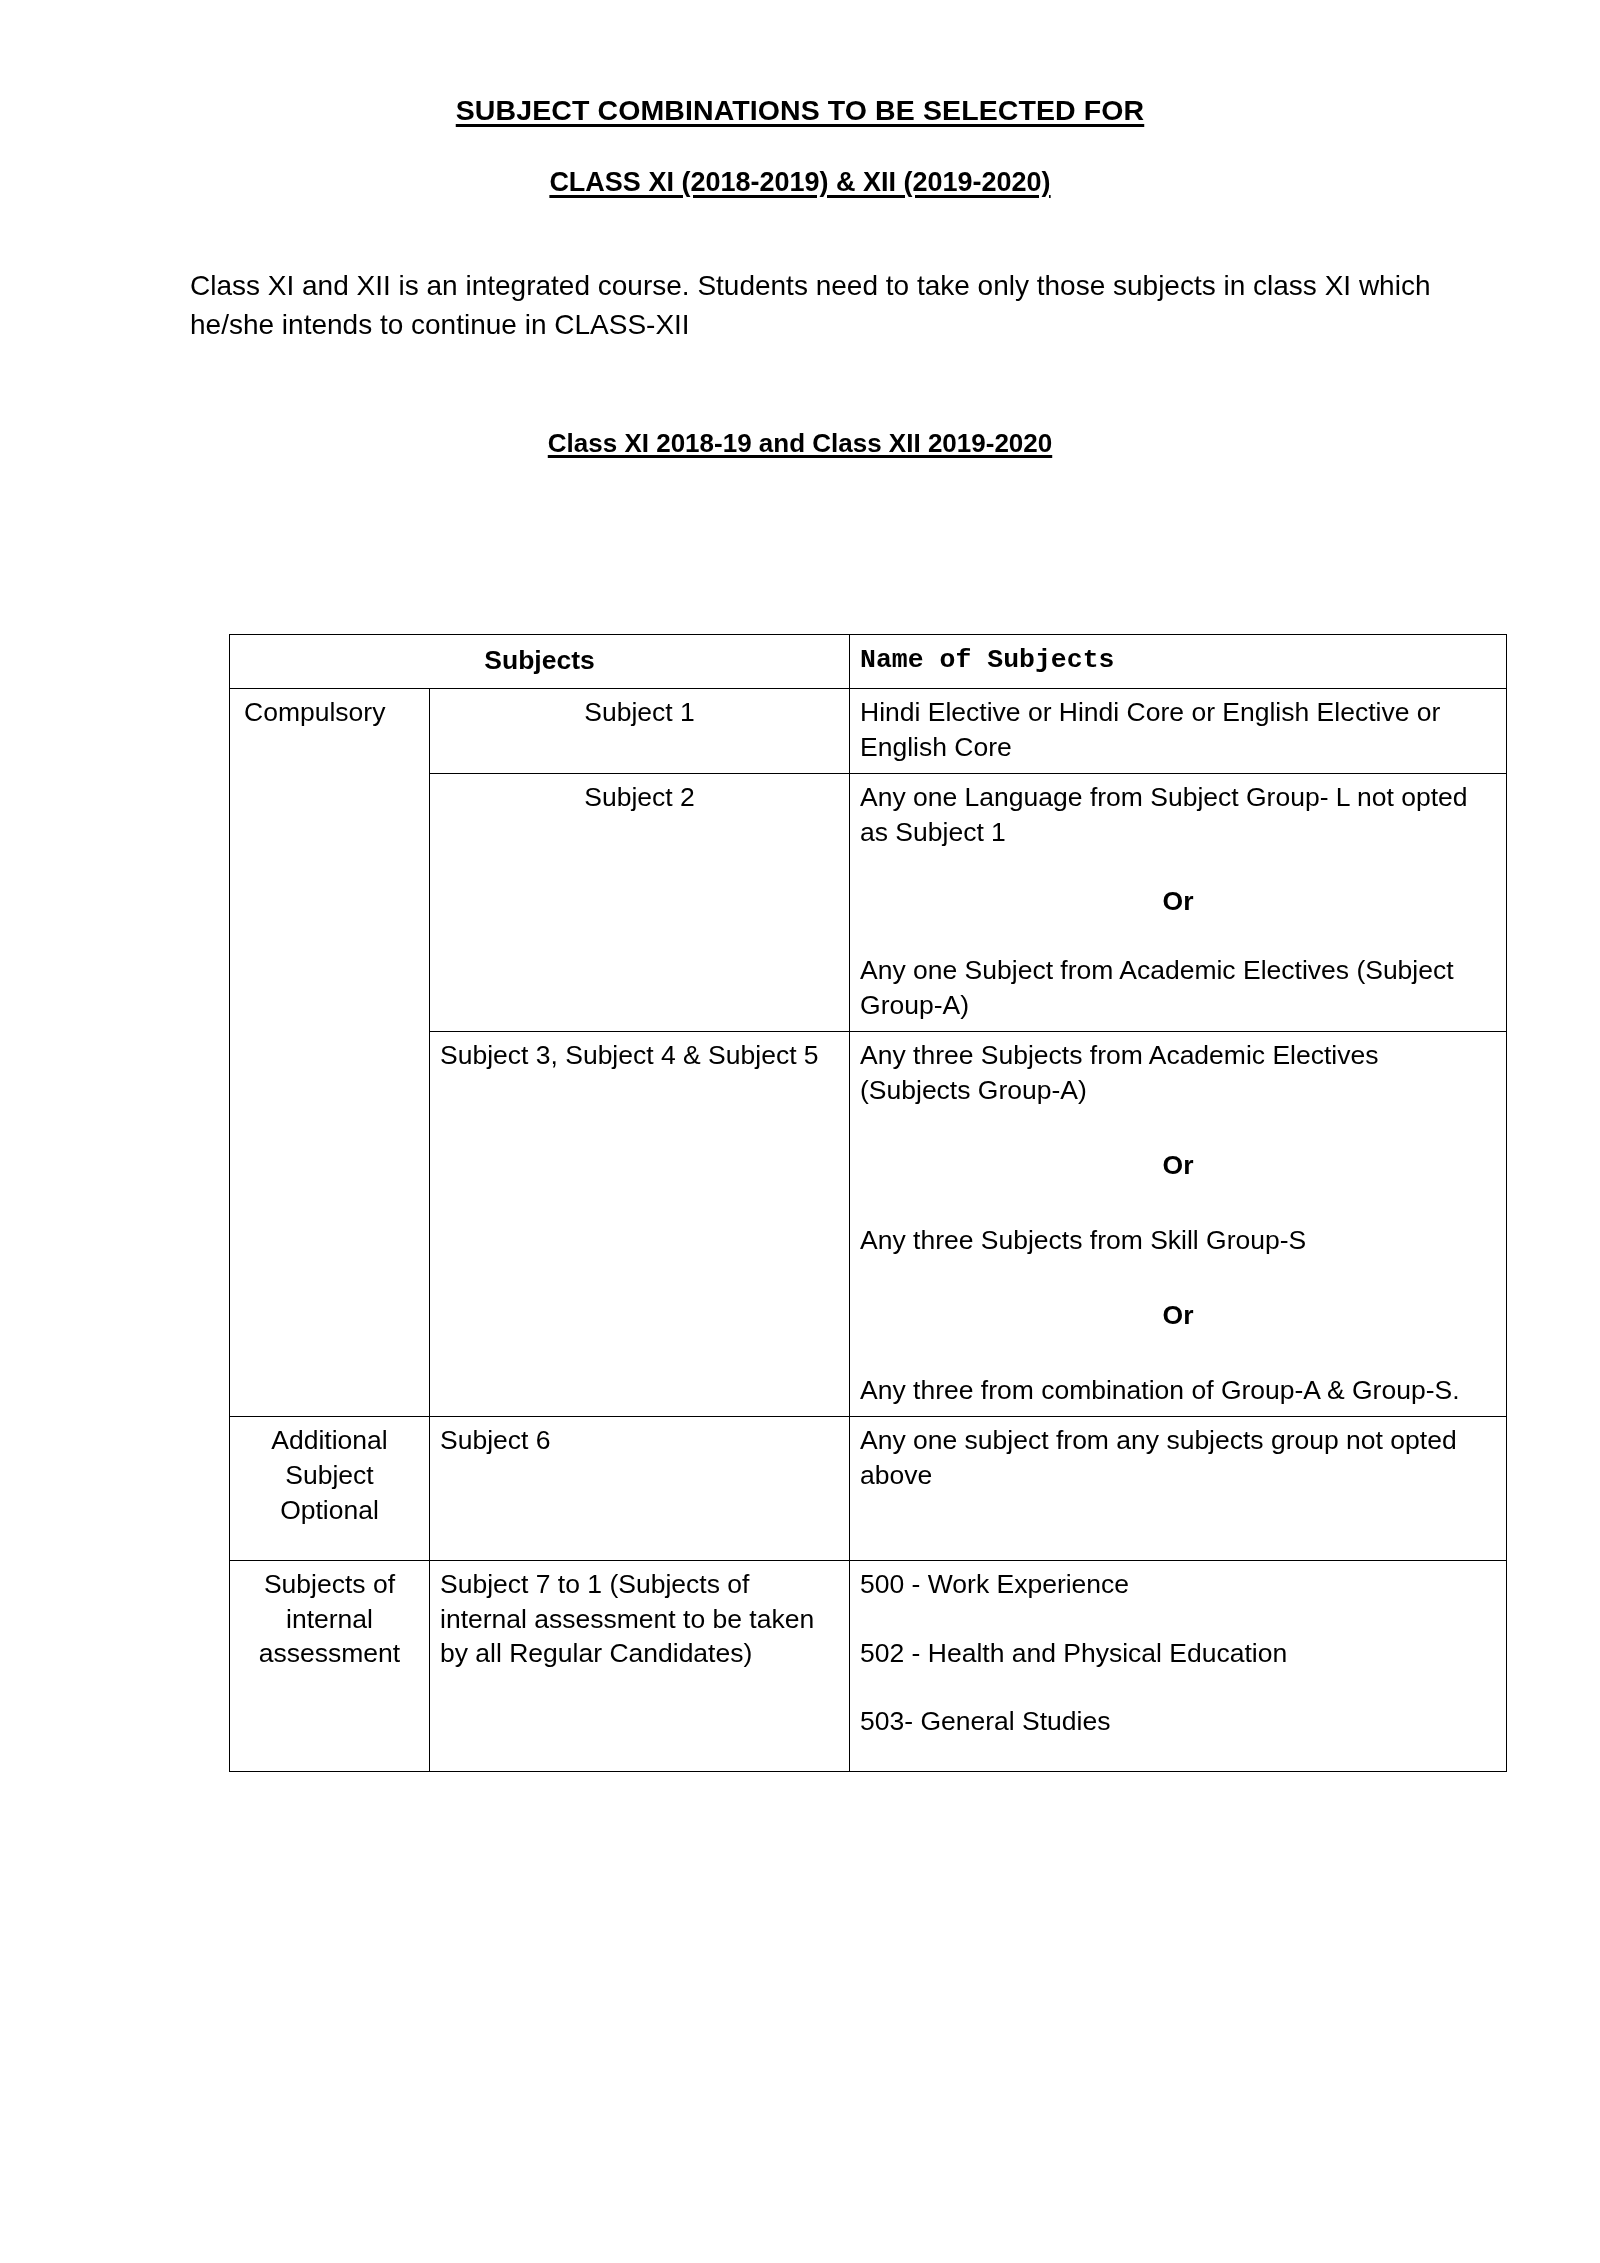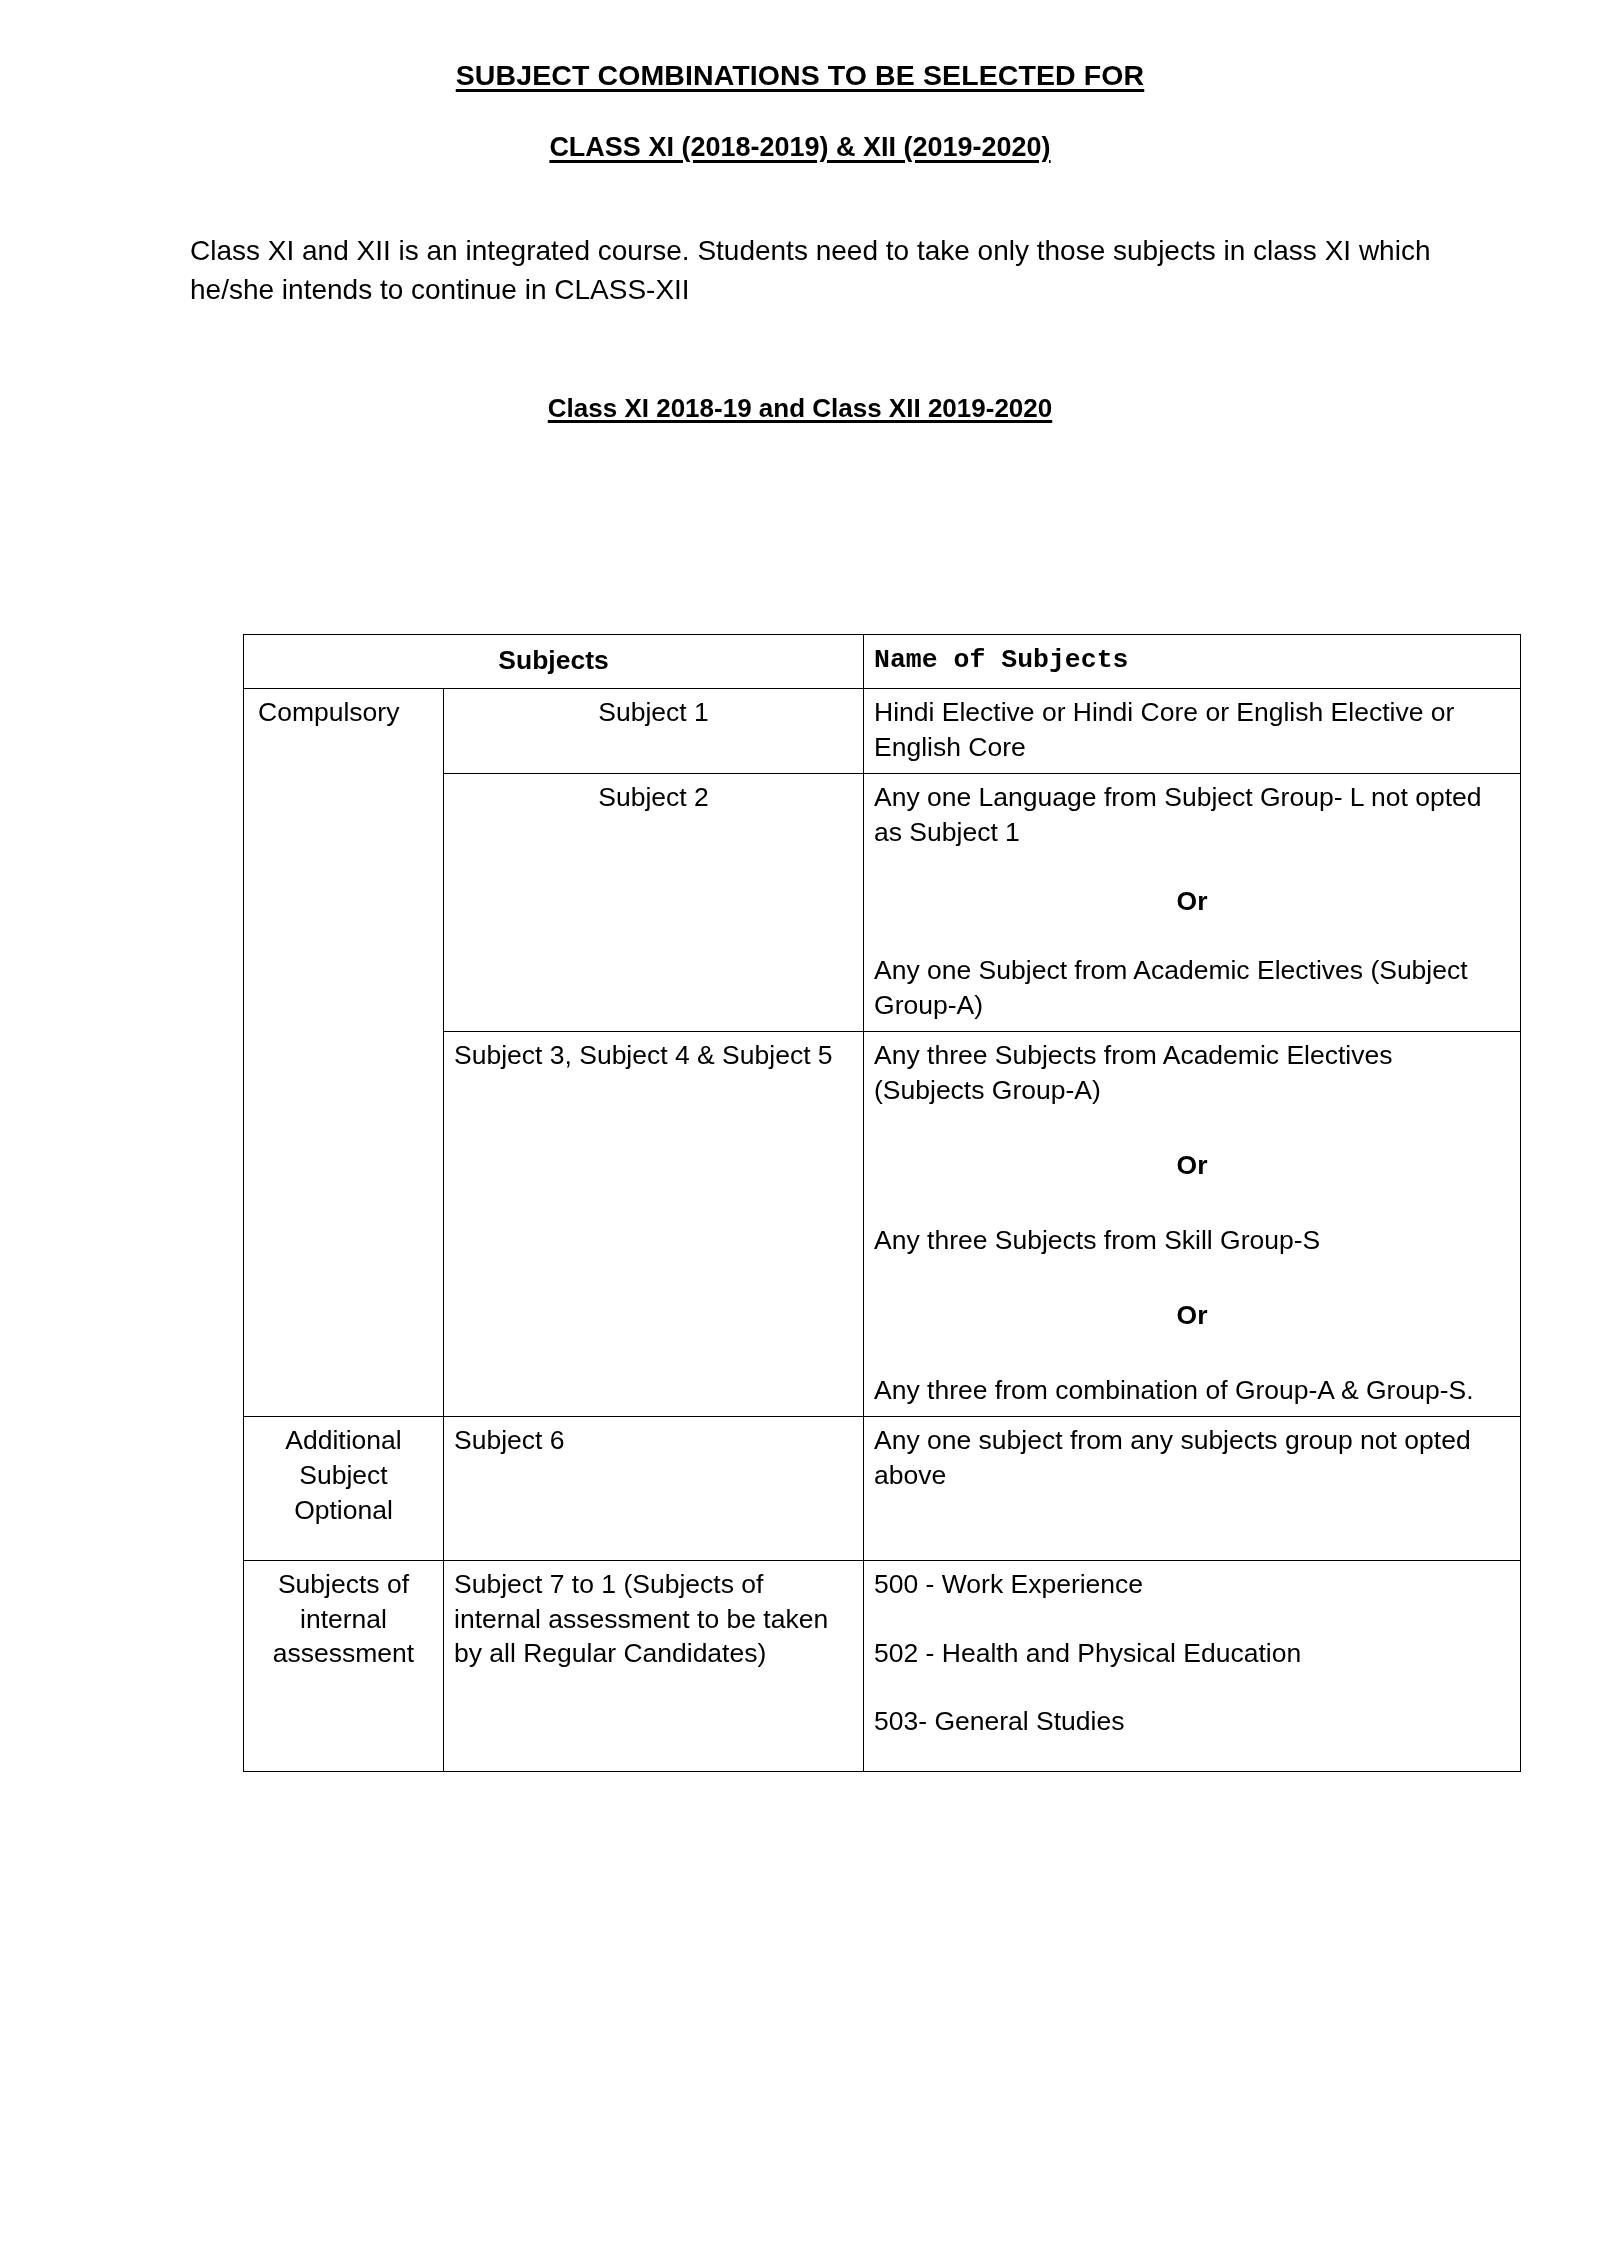--- a/index.html
+++ b/index.html
@@ -17,21 +17,21 @@
   .page {
     position: relative;
     width: 1600px;
     height: 2263px;
     background: #ffffff;
     box-sizing: border-box;
   }
 
   
   .title-block {
-    padding-top: 61px;
+    padding-top: 96px;
     text-align: center;
   }
   .doc-title {
     font-size: 28.5px;
     font-weight: bold;
     letter-spacing: 0.1px;
     line-height: 1.0;
     margin: 0;
   }
   .doc-title .u {
@@ -93,21 +93,21 @@
   }
   .scheme-line2 .u {
     text-decoration: underline;
     text-underline-offset: 3px;
     text-decoration-thickness: 2.5px;
   }
 
   
   .table-wrap {
     position: absolute;
-    left: 243px;
+    left: 229px;
     top: 634px;
     width: 1277px;
   }
   table.subjects-table {
     border-collapse: collapse;
     width: 1277px;
     table-layout: fixed;
     font-size: 26.5px;
   }
   table.subjects-table td {

